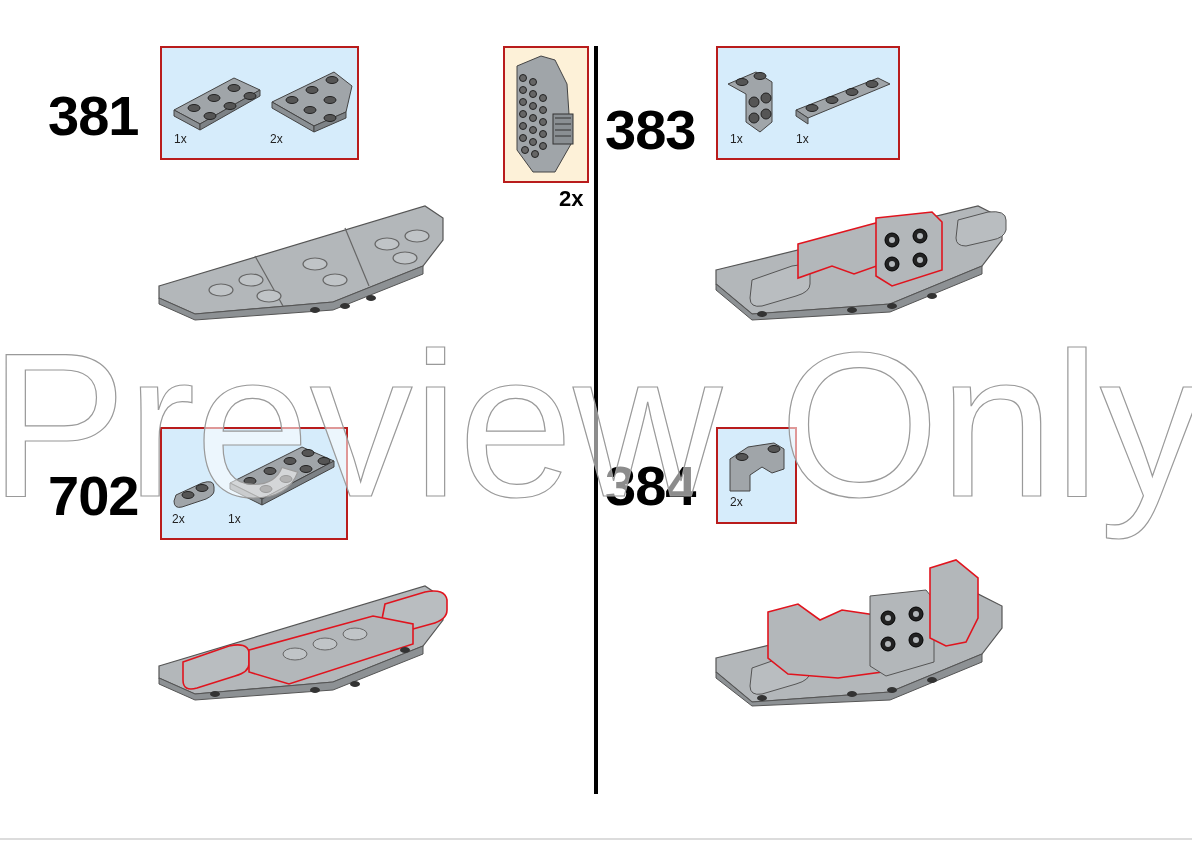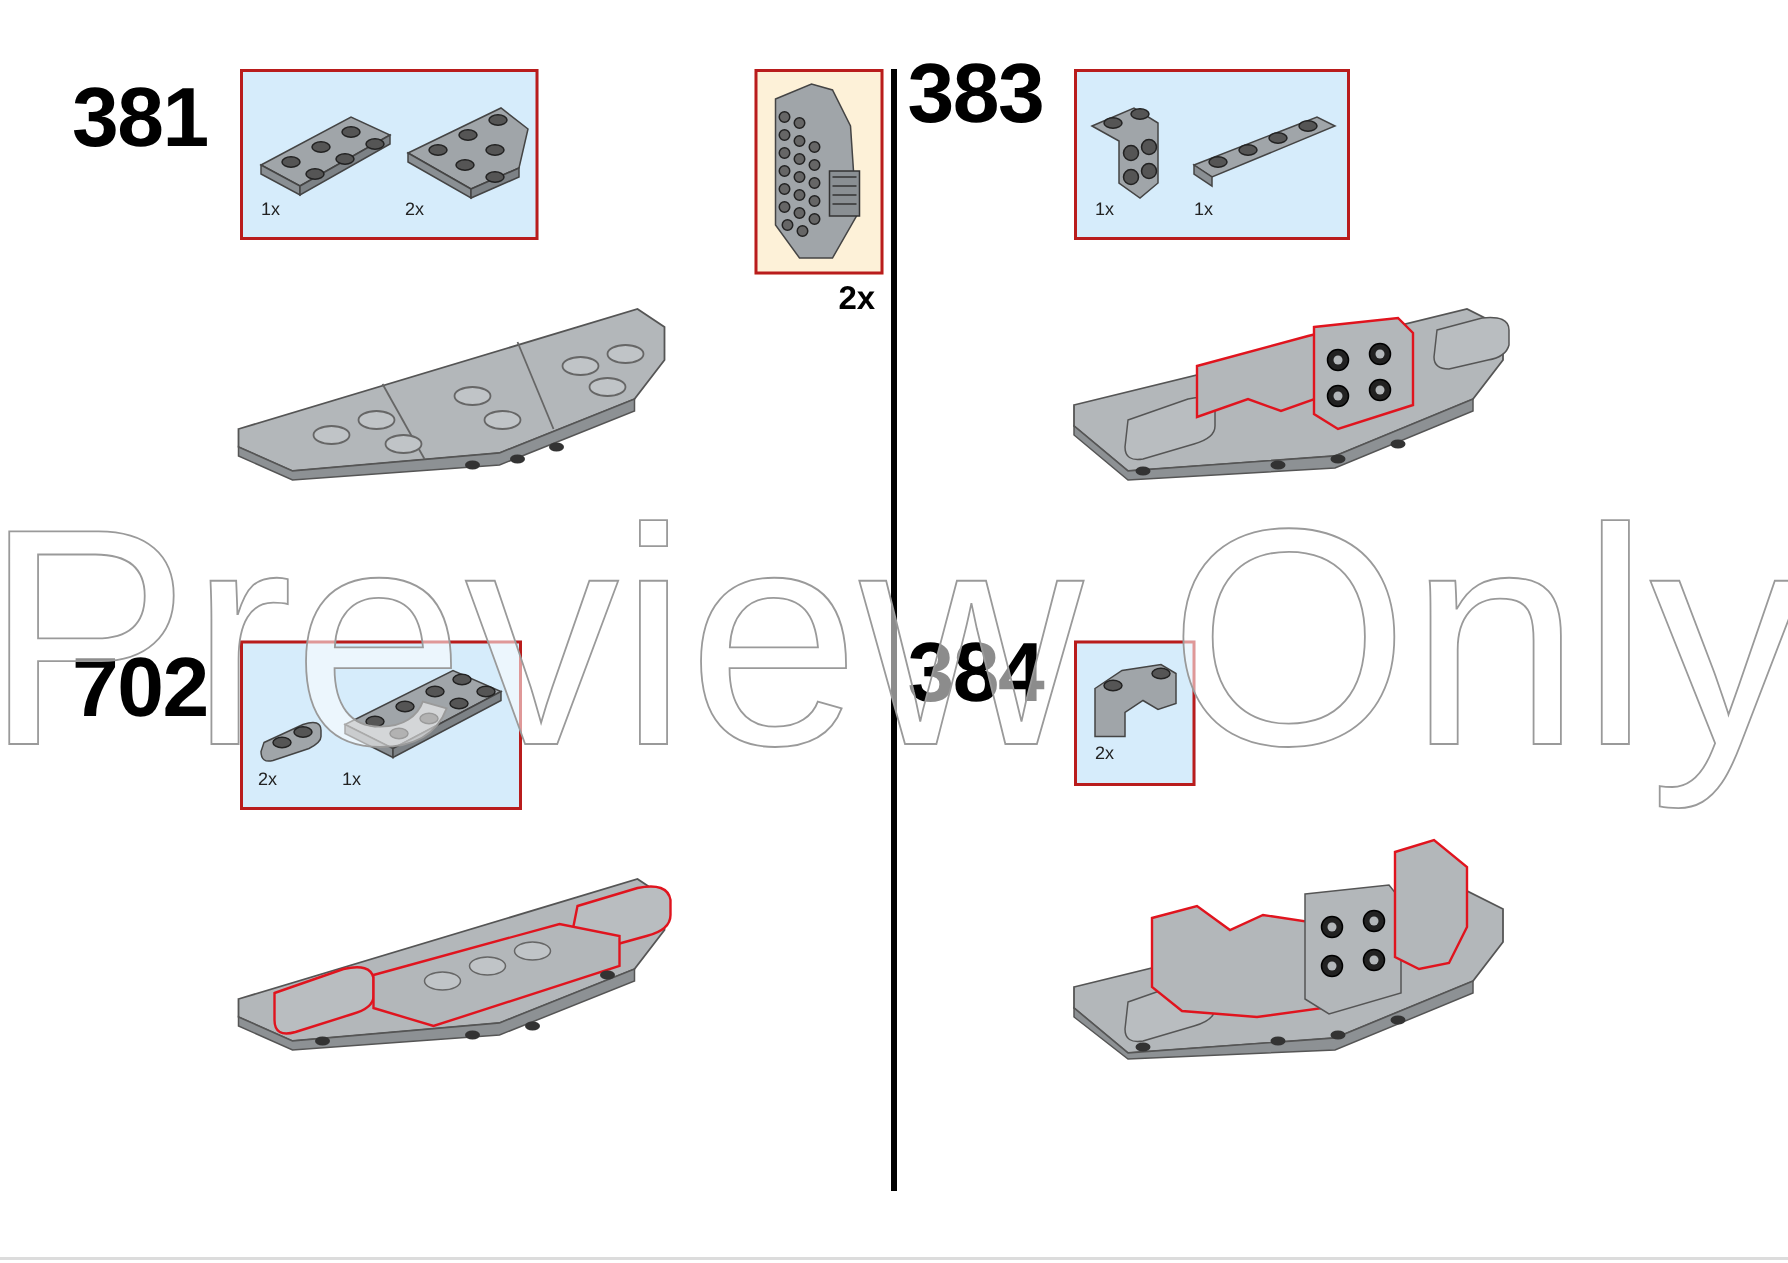--- a/index.html
+++ b/index.html
@@ -1,17 +1,17 @@
 <!DOCTYPE html>
 <html><head>
 <meta charset="utf-8">
 <style>
   html, body { margin:0; padding:0; }
   body { width:1192px; height:842px; background:#ffffff; position:relative; overflow:hidden; font-family:"Liberation Sans", sans-serif; }
-  .step-num { position:absolute; font-family:"Liberation Sans", sans-serif; font-weight:bold; font-size:56px; line-height:1; color:#000; letter-spacing:-1px; }
+  .step-num { position:absolute; font-family:"Liberation Sans", sans-serif; font-weight:bold; font-size:56px; line-height:1; color:#000; letter-spacing:-1px;margin-top:38px; }
   .parts-box { position:absolute; background:#d6ecfb; border:2px solid #b91c1c; box-sizing:border-box; }
   .parts-box.sub { background:#fdf1d8; }
   .qty { position:absolute; font-size:12px; color:#222; }
   .divider { position:absolute; left:594px; top:46px; width:4px; height:748px; background:#000; }
   .footer-line { position:absolute; left:0; top:838px; width:1192px; height:2px; background:#dcdcdc; }
   svg { position:absolute; overflow:visible; }
   .sub-qty { position:absolute; font-weight:bold; font-size:22px; color:#000; }
   .watermark { position:absolute; left:0; top:330px; width:1192px; height:180px; pointer-events:none; }
 </style>
 </head>
@@ -148,21 +148,21 @@
       <ellipse cx="200" cy="54" rx="12" ry="6"></ellipse>
     </g>
   <g fill="#333">
       <ellipse cx="60" cy="114" rx="5" ry="3"></ellipse>
       <ellipse cx="160" cy="110" rx="5" ry="3"></ellipse>
       <ellipse cx="200" cy="104" rx="5" ry="3"></ellipse>
       <ellipse cx="250" cy="70" rx="5" ry="3"></ellipse>
     </g>
 </svg>
 
-<div class="step-num" style="left:605px;top:34px;">383</div>
+<div class="step-num" style="left:605px;top:64px;">383</div>
 <div class="parts-box" style="left:716px;top:46px;width:184px;height:114px;">
   <svg style="left:8px;top:14px;" width="64" height="72">
     <polygon points="2,22 30,10 46,20 46,60 34,70 20,60 20,32" fill="#a0a5a9" stroke="#444"></polygon>
     <g fill="#555" stroke="#222">
       <ellipse cx="16" cy="20" rx="6" ry="3.5"></ellipse>
         <ellipse cx="34" cy="14" rx="6" ry="3.5"></ellipse>
       <circle cx="28" cy="40" r="5"></circle>
         <circle cx="40" cy="36" r="5"></circle>
         <circle cx="28" cy="56" r="5"></circle>
         <circle cx="40" cy="52" r="5"></circle>

